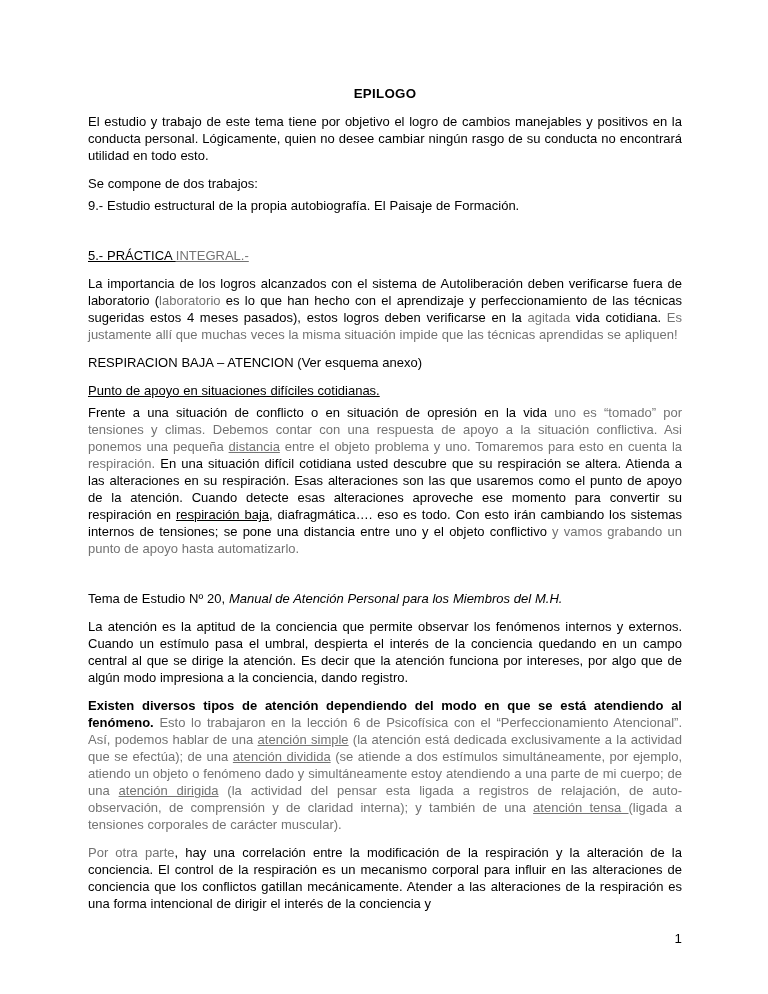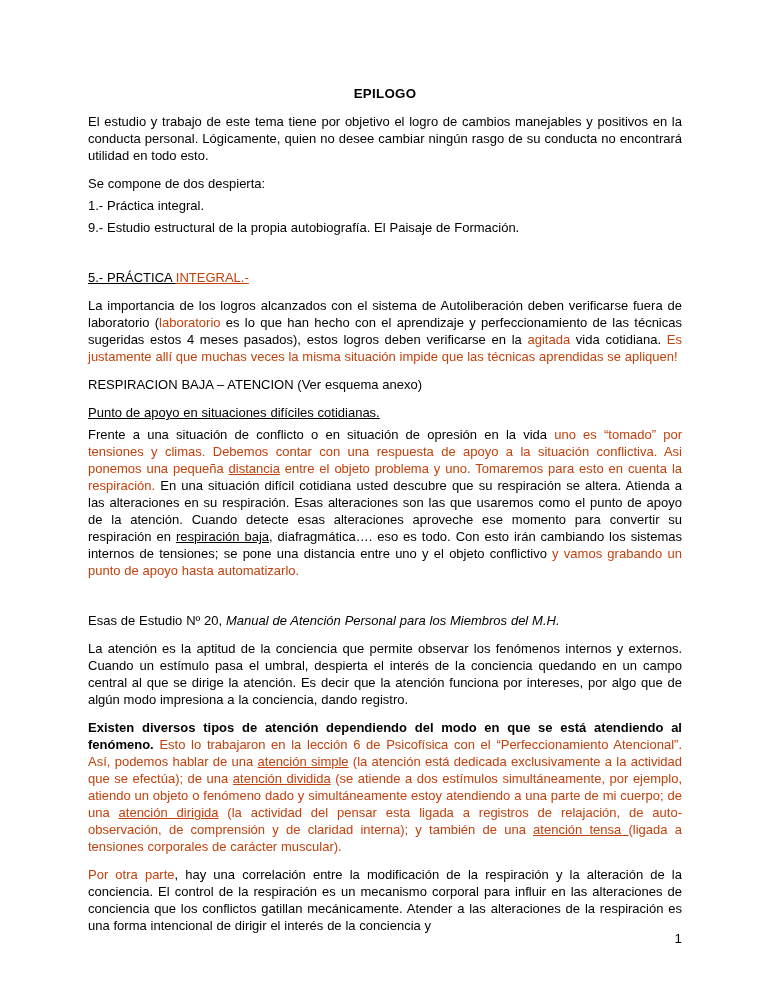--- a/index.html
+++ b/index.html
@@ -50,21 +50,21 @@
   p.tight {
     margin-bottom: 5px;
   }
   p.gap-xl {
     margin-bottom: 33px;
   }
   .u {
     text-decoration: underline;
   }
   .red {
-    color: #c2410c;
+    color: #737373;
   }
   .b {
     font-weight: bold;
   }
   .it {
     font-style: italic;
   }
   .page-number {
     position: absolute;
     right: 86px;
@@ -77,38 +77,37 @@
 </head>
 <body>
 
 <div class="page">
   <div class="content">
 
     <div class="doc-title">EPILOGO</div>
 
     <p class="para"><span>El estudio y trabajo de este tema tiene por objetivo el logro de cambios manejables y positivos en la conducta personal. Lógicamente, quien no desee cambiar ningún rasgo de su conducta no encontrará utilidad en todo esto.</span></p>
 
-    <p class="para left tight"><span>Se compone de dos despierta:</span></p>
+    <p class="para left tight"><span>Se compone de dos trabajos:</span></p>
 
-    <p class="para left tight"><span>1.-   Práctica integral.</span></p>
 
     <p class="para left gap-xl"><span>9.- Estudio estructural de la propia autobiografía. El Paisaje de Formación.</span></p>
 
     <p class="para left"><span class="u">5.- PRÁCTICA </span><span class="u red">INTEGRAL.-</span></p>
 
     <p class="para"><span>La importancia de los logros alcanzados con el sistema de Autoliberación deben verificarse fuera de laboratorio (</span><span class="red">laboratorio</span><span> es lo que han hecho con el aprendizaje y perfeccionamiento de las técnicas sugeridas estos 4 meses pasados), estos logros deben verificarse en la </span><span class="red">agitada</span><span> vida cotidiana. </span><span class="red">Es justamente allí que muchas veces la misma situación impide que las técnicas aprendidas se apliquen!</span></p>
 
     <p class="para left"><span>RESPIRACION BAJA – ATENCION   (Ver esquema anexo)</span></p>
 
     <p class="para left tight"><span class="u">Punto de apoyo en situaciones difíciles cotidianas.</span></p>
 
     <p class="para gap-xl"><span>Frente a una situación de conflicto o en situación de opresión en la vida </span><span class="red">uno es “tomado” por tensiones y climas. Debemos contar con una respuesta de apoyo a la situación conflictiva. Asi ponemos una pequeña </span><span class="red u">distancia</span><span class="red"> entre el objeto problema y uno. Tomaremos para esto en cuenta la respiración.</span><span> En una situación difícil cotidiana usted descubre que su respiración se altera. Atienda a las alteraciones en su respiración. Esas alteraciones son las que usaremos como el punto de apoyo de la atención. Cuando detecte esas alteraciones aproveche ese momento para convertir su respiración en </span><span class="u">respiración baja</span><span>, diafragmática…. eso es todo. Con esto irán cambiando los sistemas internos de tensiones; se pone una distancia entre uno y el objeto conflictivo </span><span class="red">y vamos grabando un punto de apoyo hasta automatizarlo.</span></p>
 
 
-    <p class="para left"><span>Esas de Estudio Nº 20, </span><span class="it">Manual de Atención Personal para los Miembros del M.H.</span></p>
+    <p class="para left"><span>Tema de Estudio Nº 20, </span><span class="it">Manual de Atención Personal para los Miembros del M.H.</span></p>
 
     <p class="para"><span>La atención es la aptitud de la conciencia que permite observar los fenómenos internos y externos. Cuando un estímulo pasa el umbral, despierta el interés de la conciencia quedando en un campo central al que se dirige la atención. Es decir que la atención funciona por intereses, por algo que de algún modo impresiona a la conciencia, dando registro.</span></p>
 
     <p class="para"><span class="b">Existen diversos tipos de atención dependiendo del modo en que se está atendiendo al fenómeno.</span><span class="red"> Esto  lo trabajaron en la lección 6 de Psicofísica con el “Perfeccionamiento Atencional”. Así, podemos hablar de una </span><span class="red u">atención simple</span><span class="red"> (la atención está dedicada exclusivamente a la actividad que se efectúa); de una </span><span class="red u">atención dividida</span><span class="red"> (se atiende a dos estímulos simultáneamente, por ejemplo, atiendo un objeto o fenómeno dado y simultáneamente estoy atendiendo a una parte de mi cuerpo; de una </span><span class="red u">atención dirigida</span><span class="red"> (la actividad del pensar esta ligada a registros de relajación, de auto-observación, de comprensión y de claridad interna); y también de una </span><span class="red u">atención tensa </span><span class="red">(ligada a tensiones corporales de carácter muscular).</span></p>
 
     <p class="para"><span class="red">Por otra parte</span><span>, hay una correlación entre la modificación de la respiración y la alteración de la conciencia. El control de la respiración es un mecanismo corporal para influir en las alteraciones de conciencia que los conflictos gatillan mecánicamente. Atender a las alteraciones de la respiración es una forma intencional de dirigir el interés de la conciencia y</span></p>
 
   </div>
 
   <div class="page-number">1</div>

